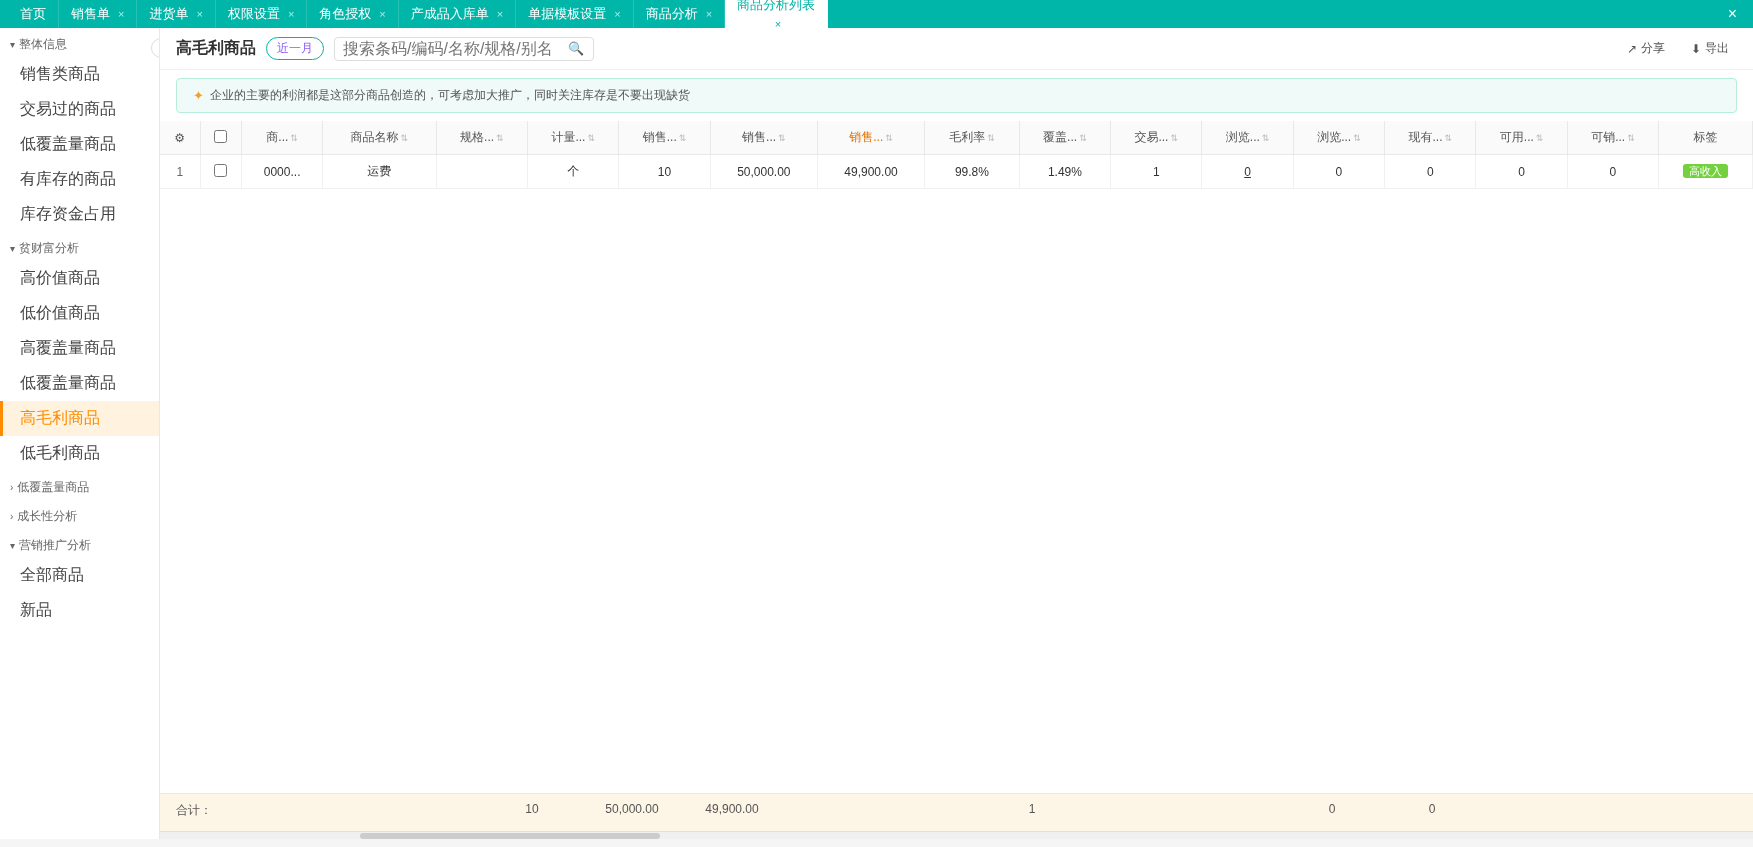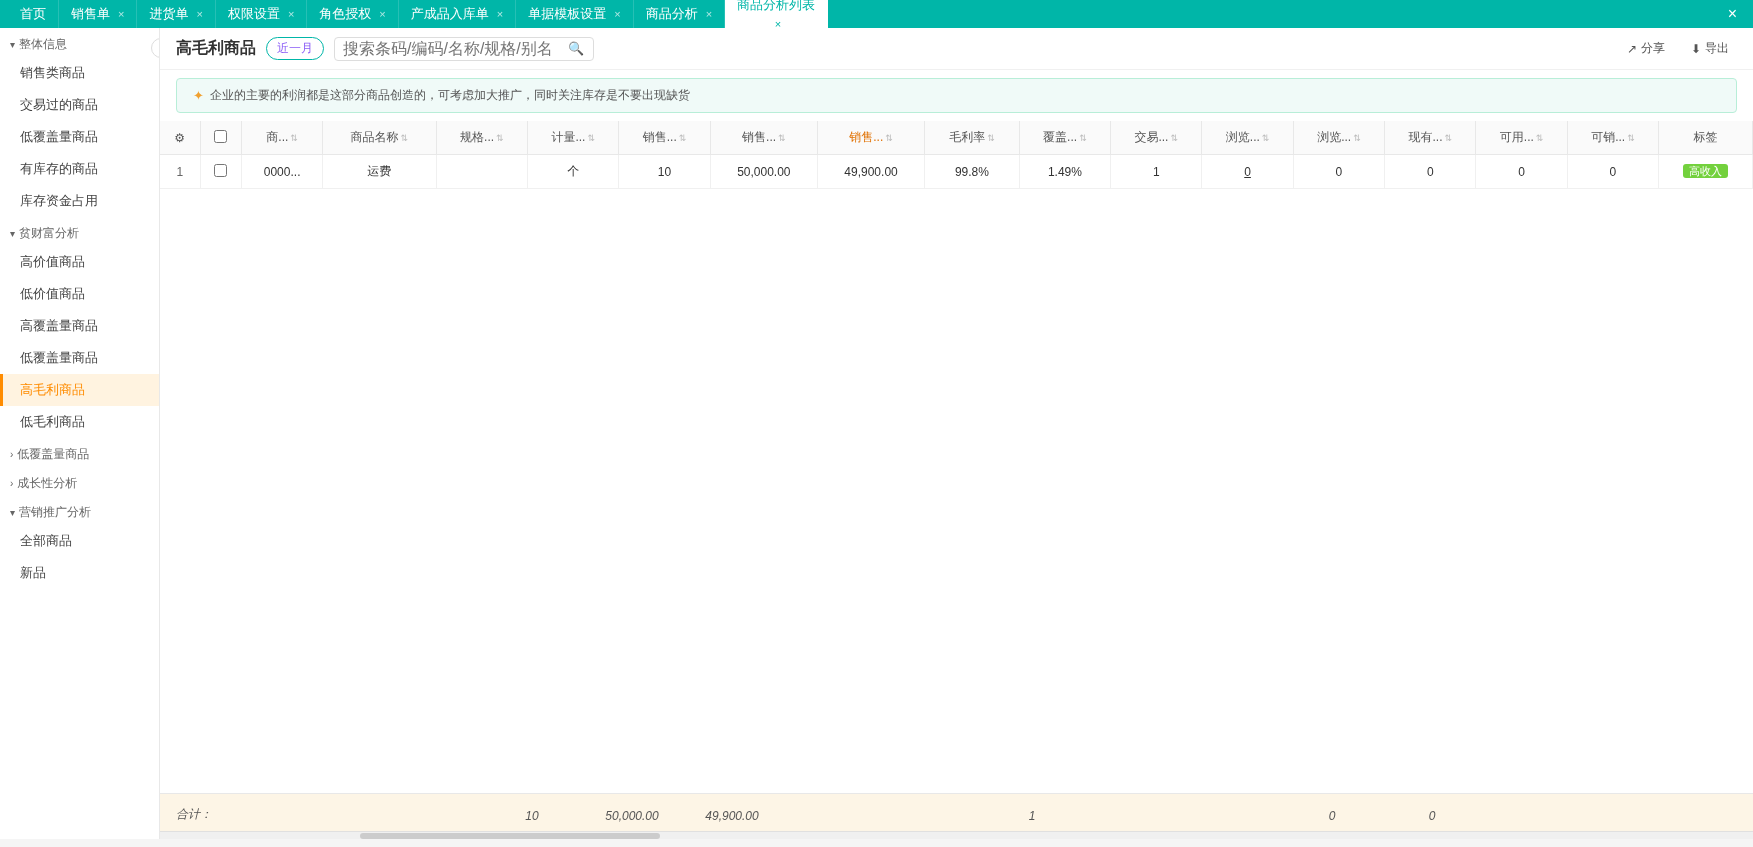--- a/index.html
+++ b/index.html
@@ -85,21 +85,21 @@
       align-items: center;
       padding: 8px 10px 4px 10px;
       font-size: 12px;
       color: #666;
       font-weight: 500;
       cursor: pointer;
     }
     .sidebar-section-header .arrow { margin-right: 4px; font-size: 10px; }
     .sidebar-item {
       padding: 7px 10px 7px 20px;
-      font-size: 13px;
+      font-size: 16px;
       color: #444;
       cursor: pointer;
       white-space: nowrap;
     }
     .sidebar-item.active {
       background: #fff3e0;
       color: #ff8c00;
       border-left: 3px solid #ff8c00;
       padding-left: 17px;
     }
@@ -233,30 +233,29 @@
       font-size: 11px;
     }
     .tag-high { background: #73d13d; }
     .link-underline { text-decoration: underline; color: #333; cursor: pointer; }
     .row-num { color: #666; }
     .checkbox-cell { padding: 0; }
 
     
     .footer-bar {
       display: flex;
-      align-items: flex-end;
+      align-items: flex-start;
       padding: 8px 16px;
       background: #fdf5e6;
       border-top: 1px solid #e8e8e8;
       font-size: 12px;
       color: #555;
       flex-shrink: 0;
       gap: 20px;
       min-height: 38px;
-      font-style: italic;
     }
     .footer-label { font-weight: 500; }
     .footer-val { min-width: 80px; text-align: center; }
 
     
     .bottom-scrollbar {
       height: 8px;
       background: #f0f0f0;
       border-top: 1px solid #e0e0e0;
       flex-shrink: 0;

